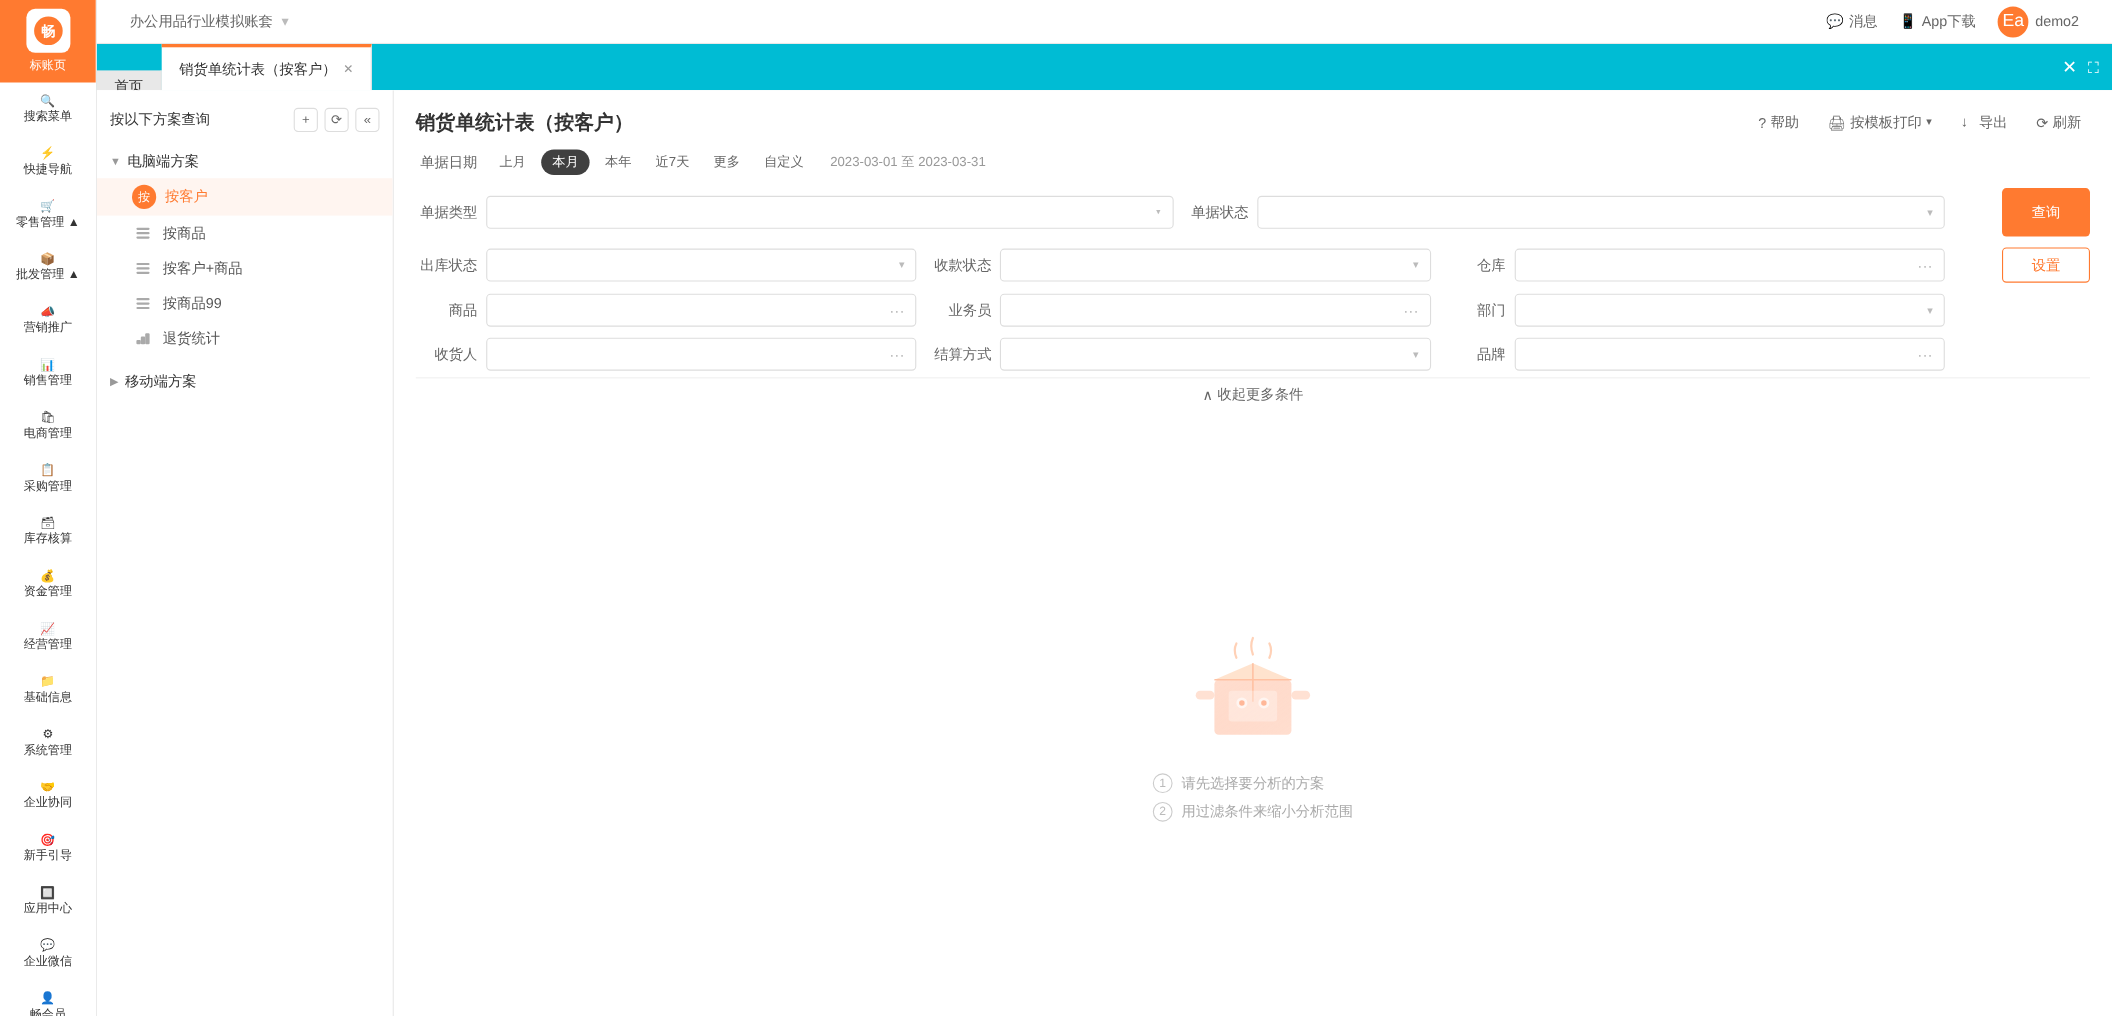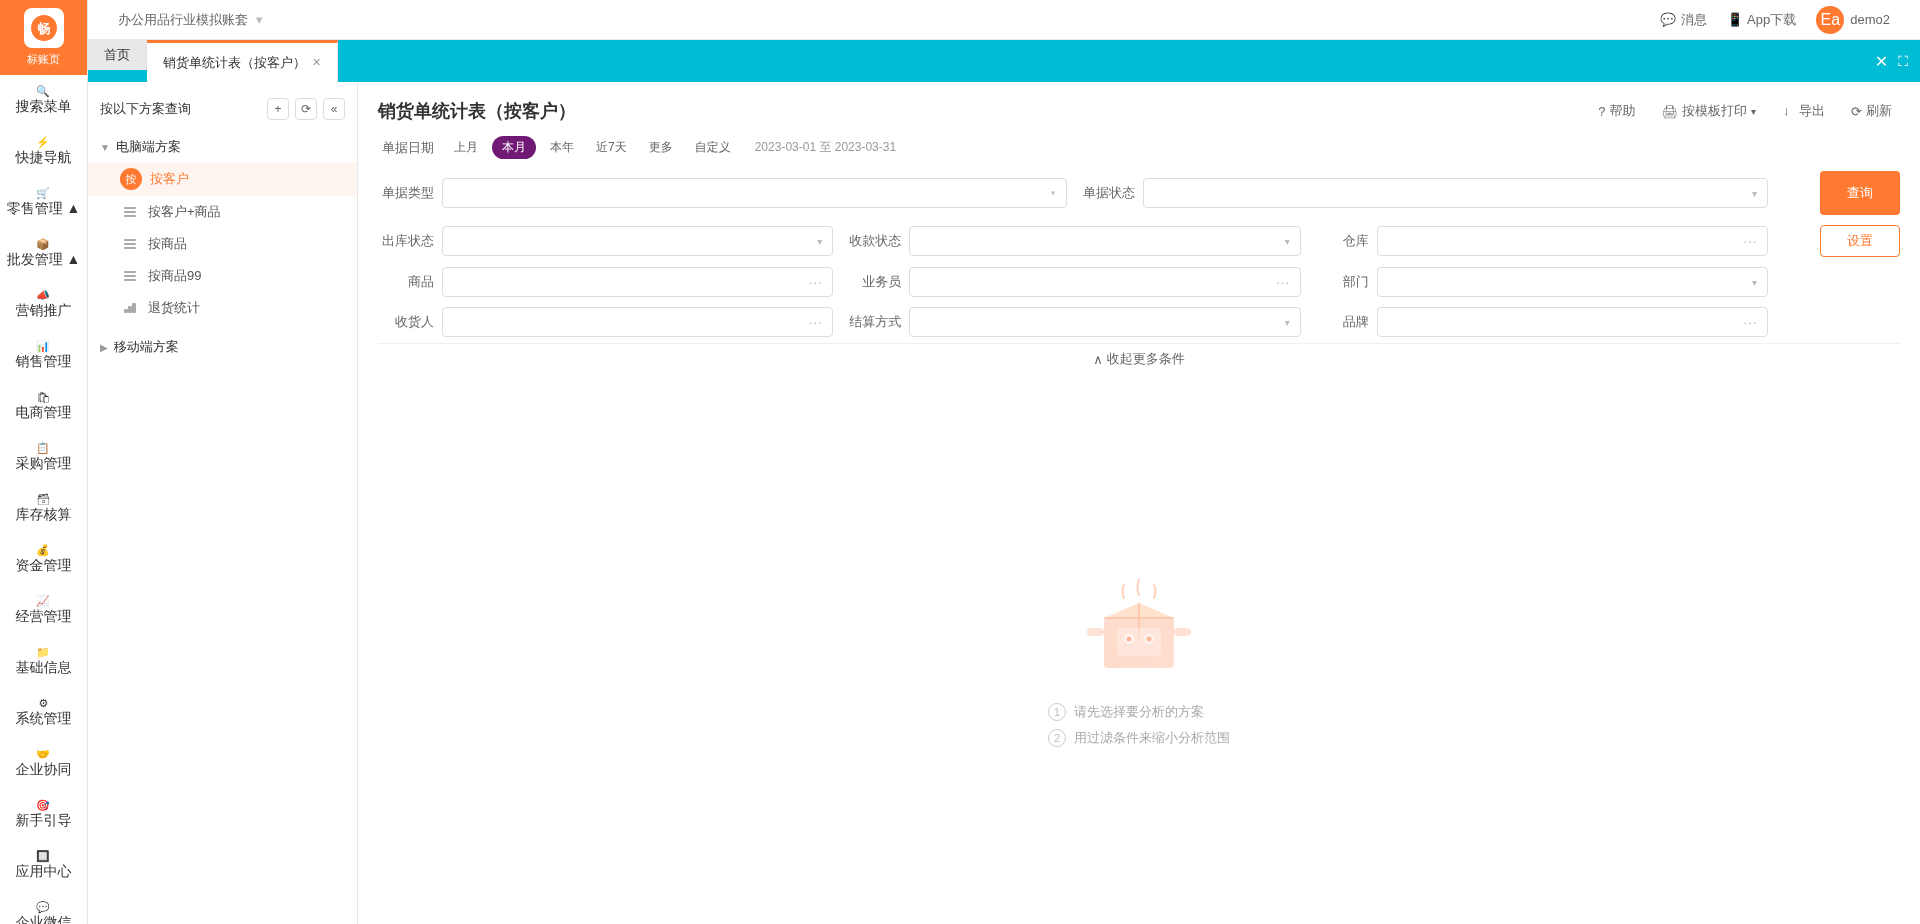--- a/index.html
+++ b/index.html
@@ -3,21 +3,21 @@
   <meta charset="utf-8">
   <style>
     * { box-sizing: border-box; margin: 0; padding: 0; }
     body { font-family: 'Microsoft YaHei', Arial, sans-serif; font-size: 13px; background: #f5f5f5; color: #333; display: flex; height: 100vh; overflow: hidden; }
 
     
     .sidebar { width: 88px; background: #fff; display: flex; flex-direction: column; align-items: center; border-right: 1px solid #e8e8e8; flex-shrink: 0; height: 100vh; overflow-y: auto; }
     .sidebar-logo { width: 100%; background: #ff7a30; padding: 8px 0; display: flex; flex-direction: column; align-items: center; cursor: pointer; }
     .sidebar-logo .logo-icon { width: 40px; height: 40px; background: #fff; border-radius: 8px; display: flex; align-items: center; justify-content: center; margin-bottom: 4px; }
     .sidebar-logo .logo-text { color: #fff; font-size: 11px; }
-    .sidebar-item-label { font-size: 14px; }
+    .sidebar-item-label { font-size: 11px; }
     .sidebar-menu-item { width: 100%; padding: 10px 0; display: flex; flex-direction: column; align-items: center; cursor: pointer; color: #333; font-size: 11px; }
 
     
     .main { flex: 1; display: flex; flex-direction: column; overflow: hidden; }
 
     
     .top-header { height: 40px; background: #fff; display: flex; align-items: center; justify-content: space-between; padding: 0 30px; border-bottom: 1px solid #e8e8e8; flex-shrink: 0; }
     .top-header-left { display: flex; align-items: center; gap: 8px; color: #666; font-size: 13px; cursor: pointer; }
     .top-header-right { display: flex; align-items: center; gap: 20px; }
     .header-action { display: flex; align-items: center; gap: 4px; color: #666; font-size: 13px; cursor: pointer; }
@@ -52,21 +52,21 @@
     .page-title { font-size: 18px; font-weight: 600; color: #333; }
     .page-actions { display: flex; gap: 10px; align-items: center; }
     .page-action-btn { display: flex; align-items: center; gap: 4px; font-size: 13px; color: #666; cursor: pointer; padding: 4px 8px; border-radius: 4px; }
 
     
     .filter-area { padding: 0 20px 12px; background: #fff; }
     .filter-row { display: flex; align-items: center; gap: 12px; margin-bottom: 12px; }
     .filter-label { font-size: 13px; color: #666; white-space: nowrap; min-width: 56px; text-align: right; }
     .filter-date-group { display: flex; align-items: center; gap: 6px; }
     .date-shortcut { padding: 3px 8px; font-size: 12px; color: #666; cursor: pointer; border-radius: 3px; }
-    .date-shortcut.active { background: #701a75; color: #fff; border-radius: 12px; padding: 3px 10px; }
+    .date-shortcut.active { background: #404040; color: #fff; border-radius: 12px; padding: 3px 10px; }
     .date-range { font-size: 12px; color: #999; margin-left: 4px; }
     .filter-select { flex: 1; min-width: 120px; height: 30px; border: 1px solid #ddd; border-radius: 4px; padding: 0 10px; display: flex; align-items: center; justify-content: space-between; cursor: pointer; background: #fff; font-size: 13px; color: #999; }
     .filter-select .arrow { font-size: 10px; color: #bbb; }
     .filter-dots { font-size: 14px; color: #bbb; cursor: pointer; }
 
     .collapse-btn { display: flex; align-items: center; justify-content: center; gap: 4px; padding: 6px 20px; font-size: 13px; color: #666; cursor: pointer; border-top: 1px solid #f0f0f0; margin-top: 4px; }
     .btn-primary { background: #ff7a30; color: #fff; border: none; border-radius: 4px; padding: 6px 20px; font-size: 13px; cursor: pointer; }
     .btn-setting { background: #fff; color: #ff7a30; border: 1px solid #ff7a30; border-radius: 4px; padding: 6px 20px; font-size: 13px; cursor: pointer; }
 
     
@@ -183,21 +183,21 @@
       <div class="header-action" style="gap:6px">
         <div class="user-avatar">
           <span>Ea</span>
         </div>
         <span>demo2</span>
       </div>
     </div>
   </div>
 
   <div style="background:#00bcd4; display:flex; align-items:stretch; height:42px;">
-    <div class="tab tab-home" style="background:#e8e8e8; height:30px; align-items:center;">
+    <div class="tab tab-home" style="background:#e8e8e8; height:30px; align-items:center;margin-top:24px;">
       <span>首页</span>
     </div>
     <div class="tab active" style="background:#fff; height:42px; align-items:center; border-top:3px solid #ff7a30;">
       <span>销货单统计表（按客户）</span>
       <span class="close-icon">✕</span>
     </div>
     <div style="flex:1"></div>
     <div style="display:flex; align-items:center; padding:0 12px; gap:10px;">
       <span style="color:#fff; cursor:pointer; font-size:16px;">✕</span>
       <span style="color:#fff; cursor:pointer; font-size:14px;">⛶</span>
@@ -227,31 +227,31 @@
           <span>按客户</span>
         </div>
         <div class="scheme-item">
           <div class="item-icon">
             <svg width="14" height="14" viewBox="0 0 14 14">
                 <rect x="1" y="2" width="12" height="2" fill="#aaa" rx="1"></rect>
                 <rect x="1" y="6" width="12" height="2" fill="#aaa" rx="1"></rect>
                 <rect x="1" y="10" width="12" height="2" fill="#aaa" rx="1"></rect>
               </svg>
           </div>
-          <span>按客户+商品</span>
+          <span>按商品</span>
         </div>
         <div class="scheme-item">
           <div class="item-icon">
             <svg width="14" height="14" viewBox="0 0 14 14">
                 <rect x="1" y="2" width="12" height="2" fill="#aaa" rx="1"></rect>
                 <rect x="1" y="6" width="12" height="2" fill="#aaa" rx="1"></rect>
                 <rect x="1" y="10" width="12" height="2" fill="#aaa" rx="1"></rect>
               </svg>
           </div>
-          <span>按商品</span>
+          <span>按客户+商品</span>
         </div>
         <div class="scheme-item">
           <div class="item-icon">
             <svg width="14" height="14" viewBox="0 0 14 14">
                 <rect x="1" y="2" width="12" height="2" fill="#aaa" rx="1"></rect>
                 <rect x="1" y="6" width="12" height="2" fill="#aaa" rx="1"></rect>
                 <rect x="1" y="10" width="12" height="2" fill="#aaa" rx="1"></rect>
               </svg>
           </div>
           <span>按商品99</span>

